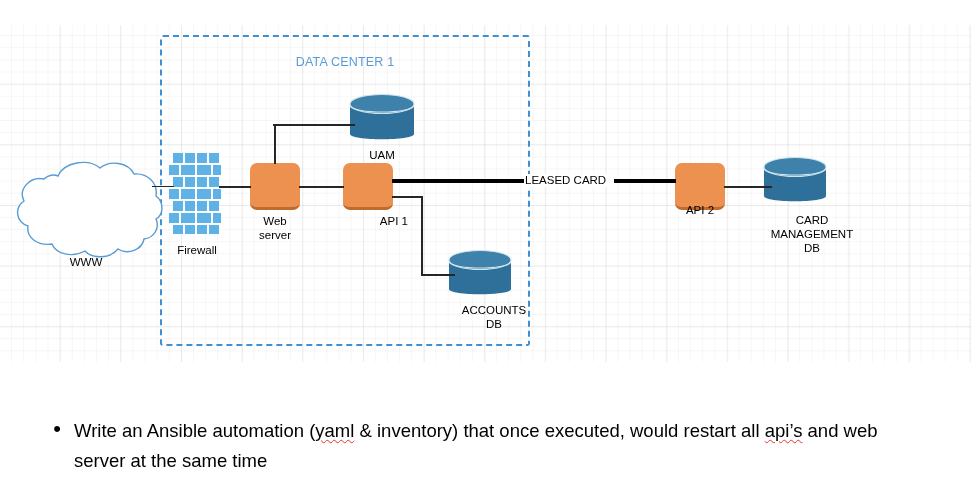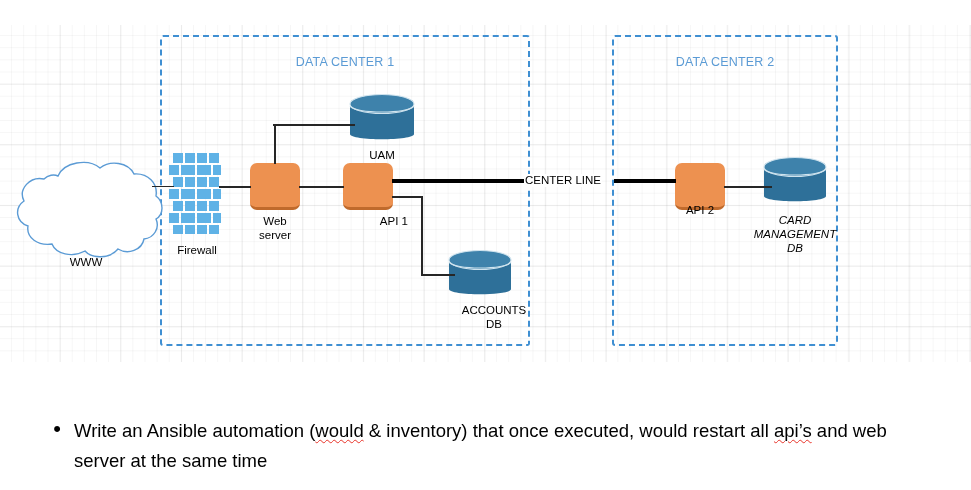--- a/index.html
+++ b/index.html
@@ -159,23 +159,20 @@
 <body>
 
 <div id="canvas">
 
   <div class="grid"></div>
 
   <div class="datacenter" style="left:160px; top:35px; width:370px; height:311px;">
     <div class="dc-title">DATA CENTER 1</div>
   </div>
 
-  <div class="datacenter" style="left:612px; top:35px; width:226px; height:311px;">
-    <div class="dc-title">DATA CENTER 2</div>
-  </div>
 
   <div class="cloud" style="left:6px; top:156px; width:162px; height:112px;">
     <svg width="162" height="112" viewBox="0 0 162 112">
       <path d="M 52 20
                C 58 6, 82 2, 94 12
                C 104 4, 122 6, 128 18
                C 142 17, 152 27, 150 40
                C 158 46, 158 58, 150 63
                C 154 72, 148 82, 138 83
                C 136 94, 122 99, 112 93
@@ -257,41 +254,41 @@
   <div class="node-label" style="left:444px; top:303px; width:100px;">ACCOUNTS
 DB</div>
 
   <div class="db" style="left:762px; top:155px; width:66px; height:54px;">
     <svg width="66" height="54" viewBox="0 0 66 54">
       <path d="M 2 12 L 2 41 C 2 48, 64 48, 64 41 L 64 12 Z" fill="#2E7099"></path>
       <ellipse cx="33" cy="12" rx="31" ry="9.5" fill="#3E82AB" stroke="#cfe3ee" stroke-width="1.1"></ellipse>
       <path d="M 2 14 C 6 22, 60 22, 64 14" fill="none" stroke="#cfe3ee" stroke-width="1.2"></path>
     </svg>
   </div>
-  <div class="node-label" style="left:745px; top:213px; width:100px;font-style:italic;">CARD
+  <div class="node-label" style="left:762px; top:213px; width:100px;">CARD
 MANAGEMENT
 DB</div>
 
   <div class="wire wire-h" style="left:219px; top:186px; width:32px;"></div>
 
   <div class="wire wire-h" style="left:152px; top:186px; width:22px; background:#262626; height:1.2px;"></div>
 
   <div class="wire wire-h" style="left:299px; top:186px; width:45px;"></div>
 
   <div class="wire wire-v" style="left:274px; top:125px; height:39px;"></div>
   <div class="wire wire-h" style="left:273px; top:124px; width:82px;"></div>
 
   <div class="wire wire-h" style="left:392px; top:196px; width:30px;"></div>
   <div class="wire wire-v" style="left:421px; top:196px; height:79px;"></div>
   <div class="wire wire-h" style="left:421px; top:274px; width:34px;"></div>
 
   <div class="wire wire-h" style="left:724px; top:186px; width:48px;"></div>
 
   <div class="leased" style="left:392px; top:179px; width:133px;"></div>
   <div class="leased" style="left:614px; top:179px; width:62px;"></div>
-  <div class="leased-label" style="left:524px; top:174px;">CENTER LINE</div>
+  <div class="leased-label" style="left:524px; top:174px;">LEASED CARD</div>
 
 </div>
 
 <div class="bullet-block">
   <div class="bullet-dot">•</div>
-  <div class="bullet-text"><span>Write an Ansible automation (</span><span class="sp">would</span><span> &amp; inventory) that once executed, would restart all </span><span class="sp">api’s</span><span> and web server at the same time</span></div>
+  <div class="bullet-text"><span>Write an Ansible automation (</span><span class="sp">yaml</span><span> &amp; inventory) that once executed, would restart all </span><span class="sp">api’s</span><span> and web server at the same time</span></div>
 </div>
 
 </body></html>

